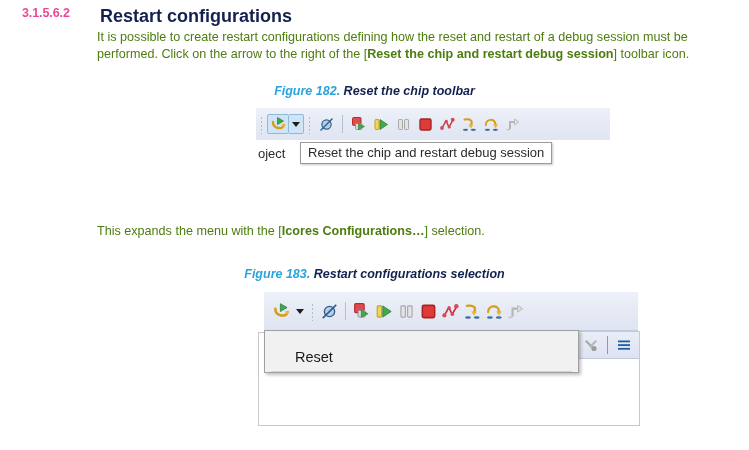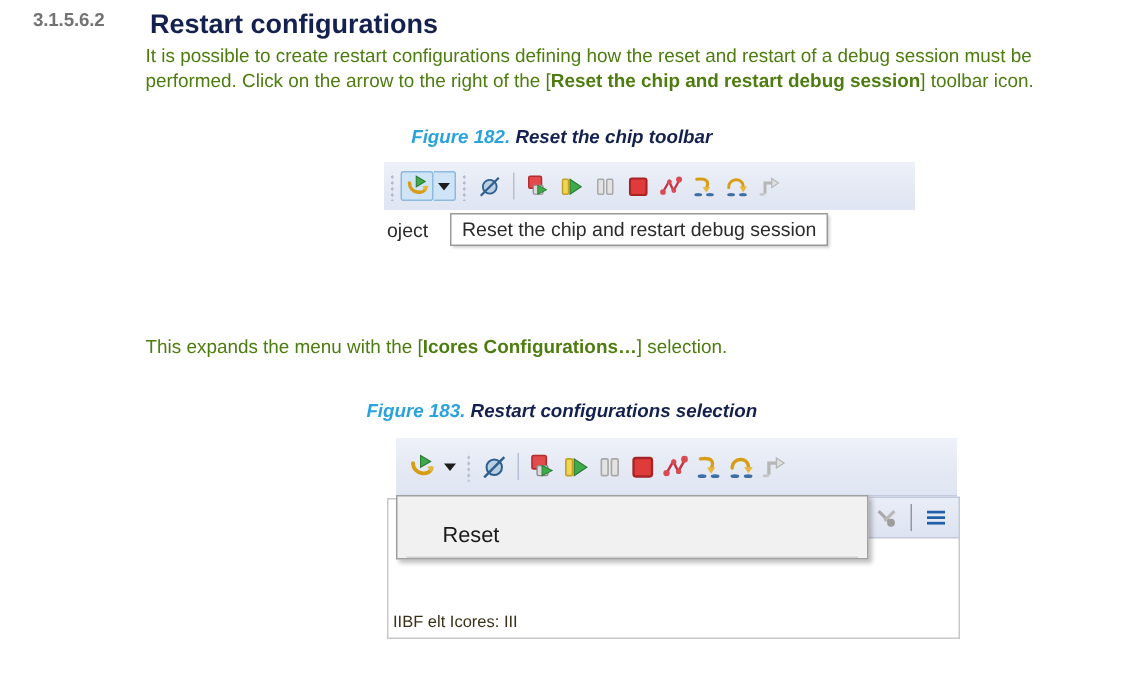--- a/index.html
+++ b/index.html
@@ -9,21 +9,21 @@
     font-family:"Liberation Sans", sans-serif;
     color:#1b2a5e;
     overflow:hidden;
     position:relative;
   }
 
   
   .heading-row{position:absolute;left:0;top:6px;width:749px;height:20px;}
   .sec-num{
     position:absolute;left:22px;top:0;
-    font-size:12.5px;font-weight:bold;color:#737373;
+    font-size:12.5px;font-weight:bold;color:#ec4899;
     letter-spacing:-0.1px;
   }
   .sec-title{
     position:absolute;left:100px;top:0;
     font-size:18px;font-weight:bold;color:#14214f;
   }
 
   
   .para{
     position:absolute;
@@ -347,19 +347,18 @@
     <div class="tb-sep" style="background:#8f97aa;"></div>
     <div class="tb-btn">
       <svg width="14" height="14" viewBox="0 0 14 14">
         <rect x="1" y="2.5" width="12" height="1.8" fill="#1f5fa8"></rect>
         <rect x="1" y="6.2" width="12" height="1.8" fill="#1f5fa8"></rect>
         <rect x="1" y="9.9" width="12" height="1.8" fill="#1f5fa8"></rect>
       </svg>
     </div>
   </div>
 
-  <div class="clip-text" style="left:4px;top:117px;width:240px;">IIBF elt Icores: III</div>
 
   <div class="menu" style="left:6px;top:38px;width:313px;">
     <div class="menu-item">Reset</div>
     <div class="menu-sep"></div>
   </div>
 </div>
 
 </body></html>

